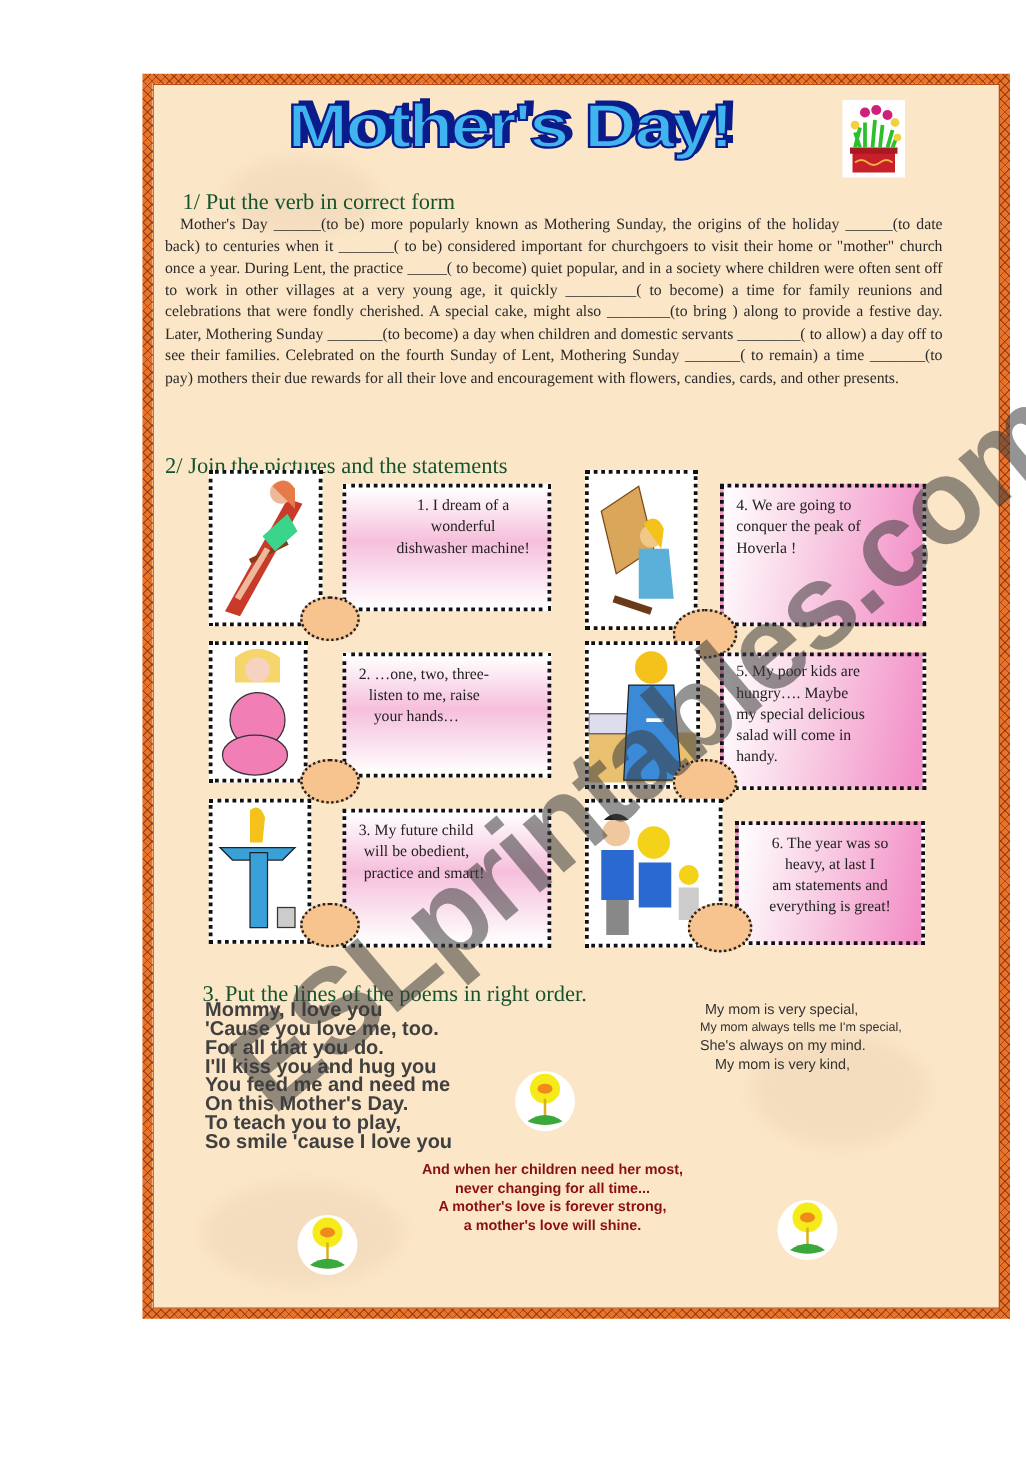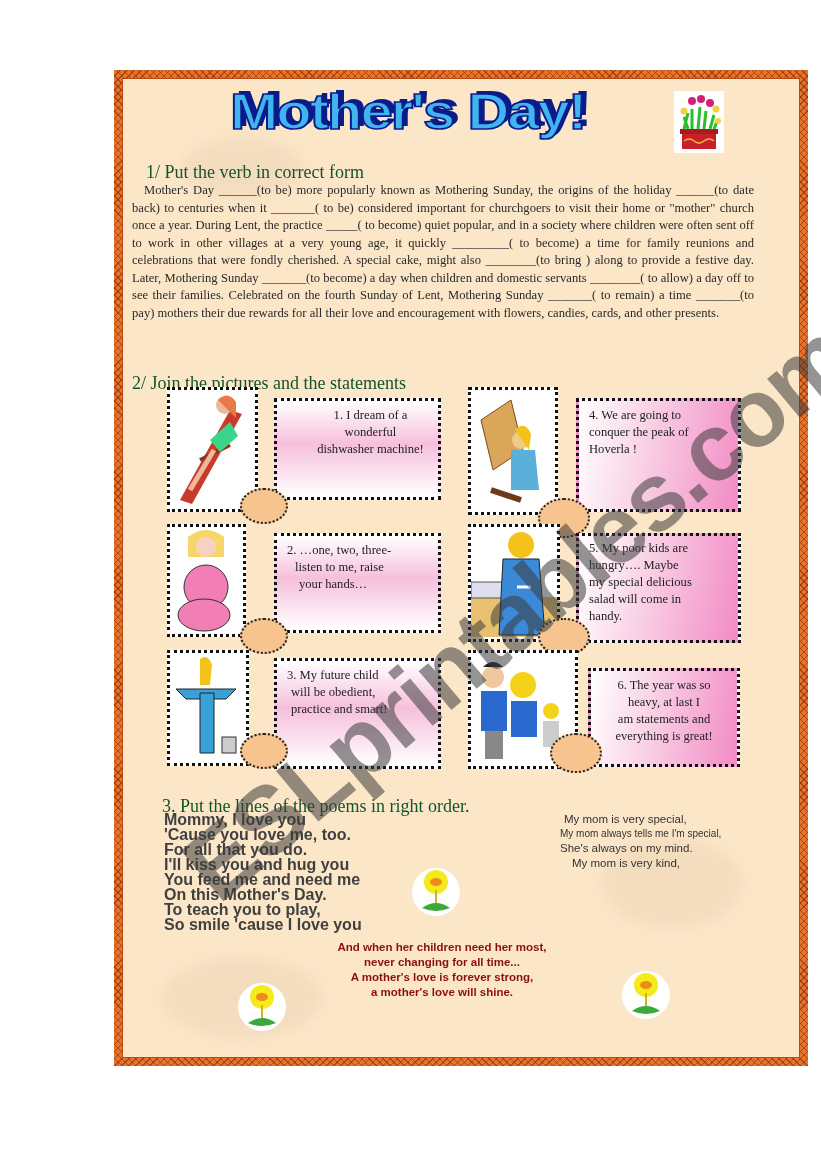--- a/index.html
+++ b/index.html
@@ -6,21 +6,20 @@
   body {
     width: 821px; height: 1169px; background: #ffffff; position: relative; overflow: hidden;
     font-family: "Liberation Serif", serif; color: #222;
   }
   .page {
     position: absolute; left: 114px; top: 59px; width: 694px; height: 996px;
     box-sizing: border-box;
     border: 8px solid #e8732a;
     background: #fbe6c8;
     box-shadow: inset 0 0 0 1px #b84a12;
-    margin-top: 11px;
   }
   .page::before {
     content: ""; position: absolute; inset: -8px; pointer-events: none;
     background:
       repeating-linear-gradient(45deg, rgba(120,40,10,0.55) 0 1px, transparent 1px 5px),
       repeating-linear-gradient(-45deg, rgba(120,40,10,0.55) 0 1px, transparent 1px 5px);
     -webkit-mask: linear-gradient(#000,#000) content-box, linear-gradient(#000,#000);
     -webkit-mask-composite: xor; mask-composite: exclude; padding: 8px;
   }
   .bg-blob { position: absolute; border-radius: 50%; background: rgba(240,215,185,0.6); filter: blur(6px); }

